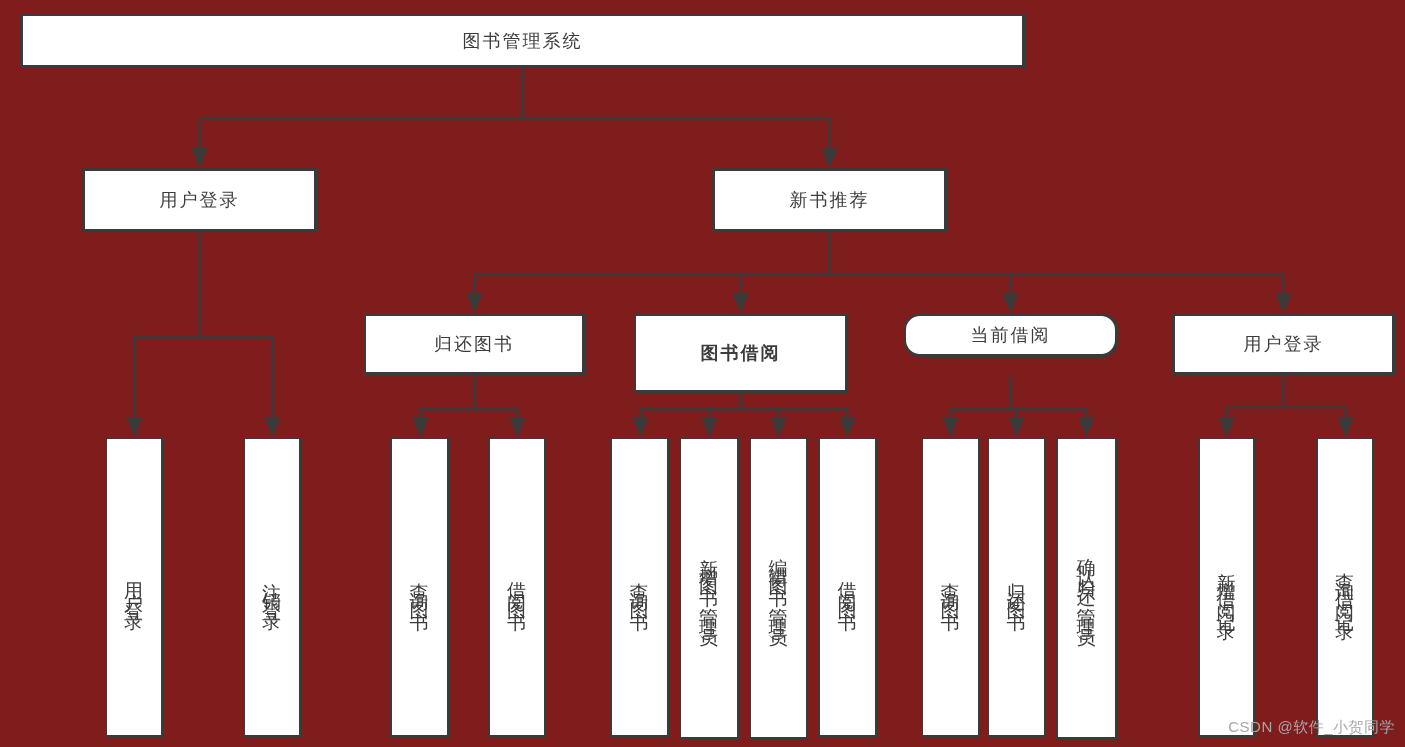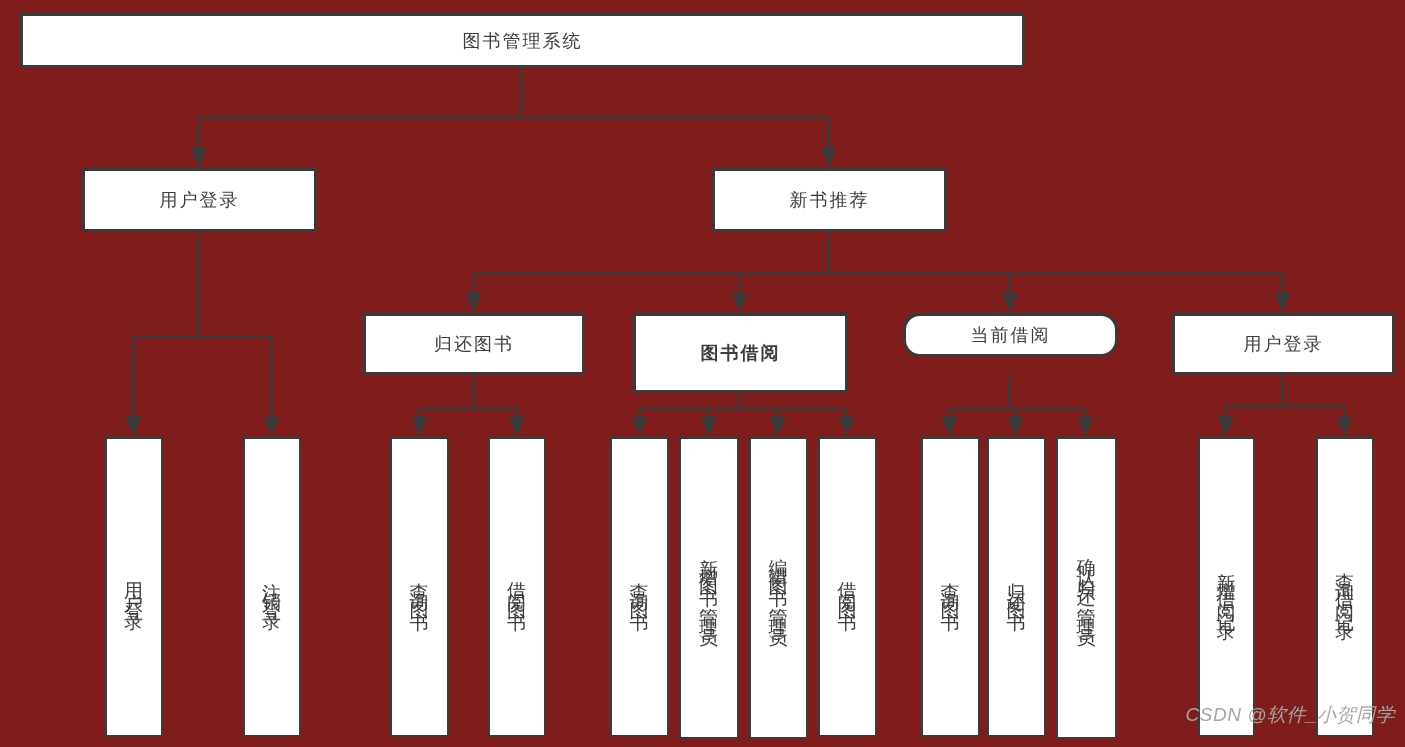--- a/index.html
+++ b/index.html
@@ -30,26 +30,25 @@
   .node.leaf { border-width: 2px; }
   .node.leaf span {
     writing-mode: vertical-rl;
     font-size: 19px;
     letter-spacing: 10px;
     line-height: 1;
   }
   #watermark {
     position: absolute;
     right: 10px;
-    bottom: 19px;
+    bottom: 10px;
     color: #a6a6a6;
-    font-size: 19px;
+    font-size: 15px;
     letter-spacing: 0.5px;
     white-space: nowrap;
-    font-style: italic;
   }
 </style>
 </head>
 <body>
 
 <div id="stage">
 
   <svg id="wires" viewBox="0 0 1405 747" xmlns="http://www.w3.org/2000/svg">
     <g stroke="#3a3a3a" stroke-width="2.5" fill="none">
 

